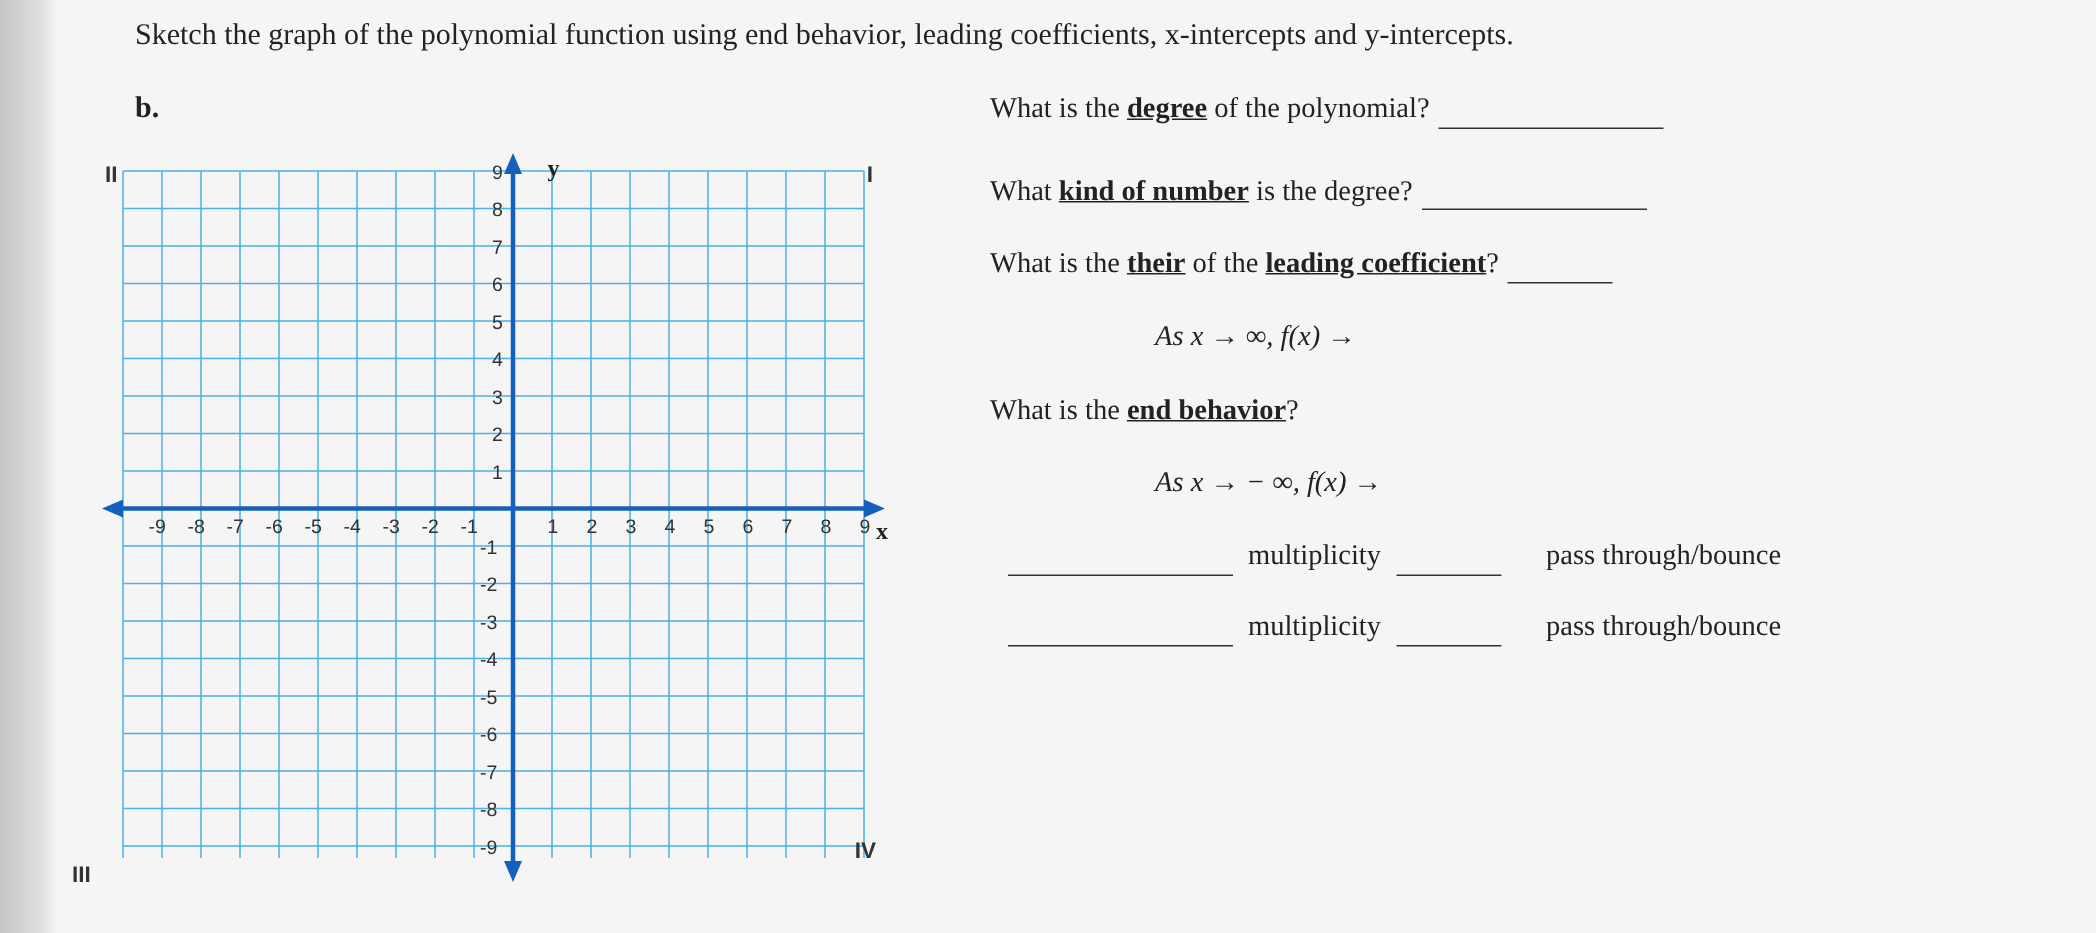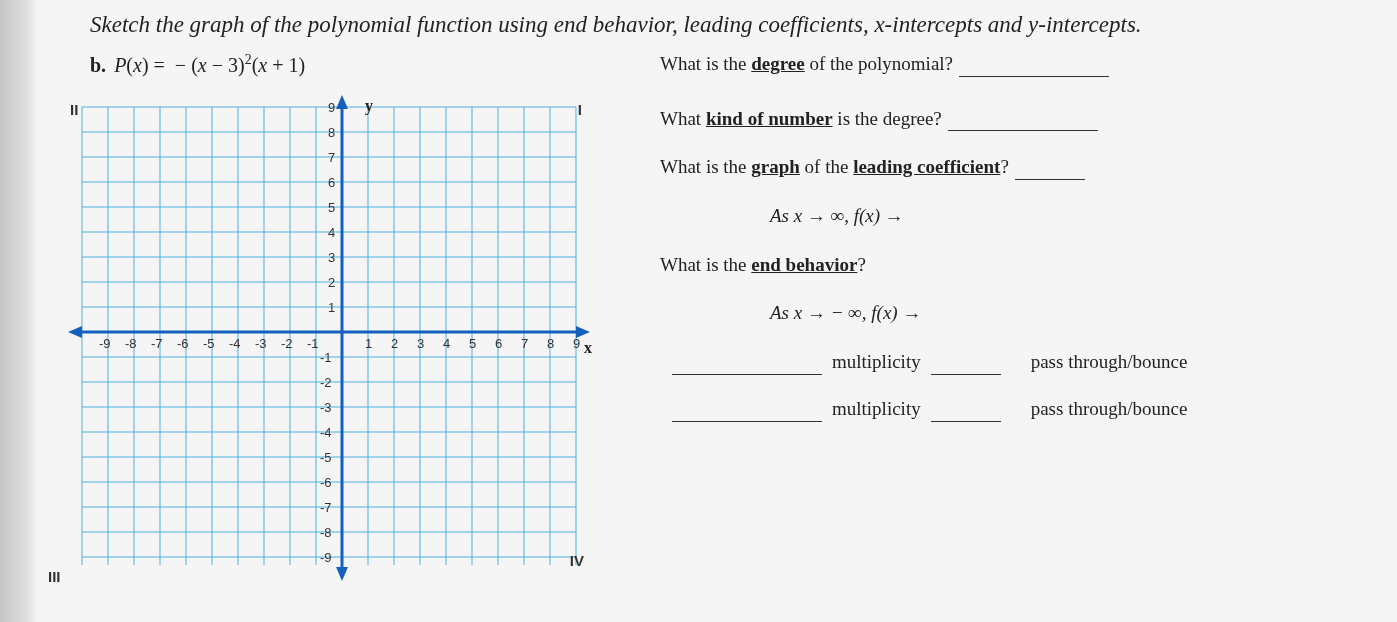--- a/index.html
+++ b/index.html
@@ -13,23 +13,22 @@
       padding: 12px 40px 12px 60px;
     }
     .page-edge {
       position: absolute;
       left: 0; top: 0; bottom: 0;
       width: 38px;
       background: linear-gradient(to right, #555, #aaa 70%, transparent);
       opacity: .3;
     }
     .instructions {
-      font-style: italic;
-      font-size: 23px;
-      margin-bottom: 14px;
+      font-size: 20px;
+      margin-bottom: 26px;
       padding-left: 30px;
     }
     .content-row { display: flex; gap: 30px; }
     .left-col { flex: 0 0 570px; }
     .right-col { flex: 1; font-size: 19px; line-height: 1.3; }
     .problem-line {
       font-size: 20px;
       margin-bottom: 18px;
       padding-left: 30px;
       display: flex;
@@ -83,23 +82,20 @@
 
 <div class="page-edge"></div>
 
 <div class="instructions">Sketch the graph of the polynomial function using end behavior, leading coefficients, x-intercepts and y-intercepts.</div>
 
 <div class="content-row">
 
   <div class="left-col">
     <div class="problem-line">
       <span class="problem-label">b.</span>
-      <span class="math">
-        P<span class="paren">(</span>x<span class="paren">)</span> <span class="op">=</span> <span class="op">&nbsp;−&nbsp;</span><span class="paren">(</span>x <span class="op">−</span> <span class="num">3</span><span class="paren">)</span><sup>2</sup><span class="paren">(</span>x <span class="op">+</span> <span class="num">1</span><span class="paren">)</span>
-      </span>
     </div>
 
     <div class="graph-wrap">
       <svg width="530" height="490">
 
         <g stroke="#3aa9e0" stroke-width="1" opacity="0.9">
 
           <line x1="22" y1="12" x2="22" y2="470"></line>
             <line x1="48" y1="12" x2="48" y2="470"></line>
           <line x1="74" y1="12" x2="74" y2="470"></line>
@@ -206,21 +202,21 @@
       <span>What is the <span class="heavy">degree</span> of the polynomial?</span>
       <span class="blank wide"></span>
     </div>
 
     <div class="q-line" style="margin-top:30px;">
       <span>What <span class="heavy">kind of number</span> is the degree?</span>
       <span class="blank wide"></span>
     </div>
 
     <div class="q-line">
-      <span>What is the <span class="heavy">graph</span> of the <span class="heavy">leading coefficient</span>?</span>
+      <span>What is the <span class="heavy">their</span> of the <span class="heavy">leading coefficient</span>?</span>
       <span class="blank med"></span>
     </div>
 
     <div class="q-line indent">
       <span class="math">As x  →  ∞,  f(x) →</span>
     </div>
 
     <div class="q-line">
       <span>What is the <span class="heavy">end behavior</span>?</span>
     </div>

